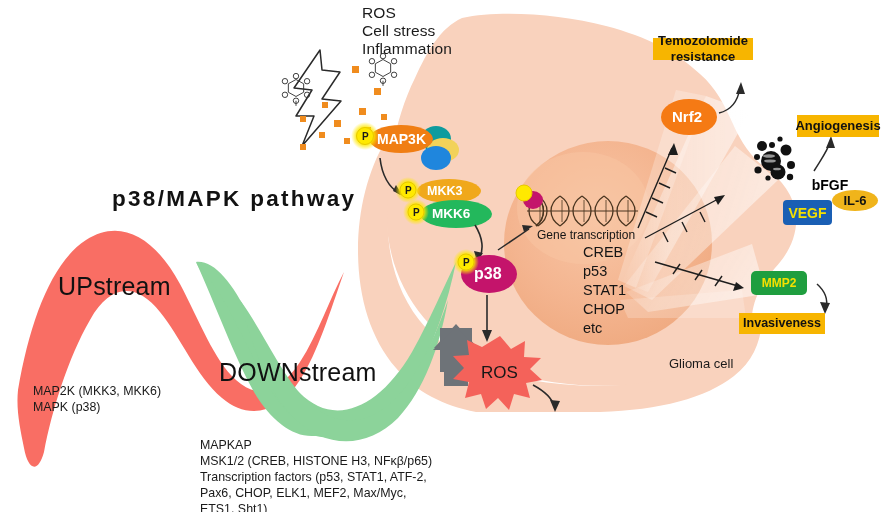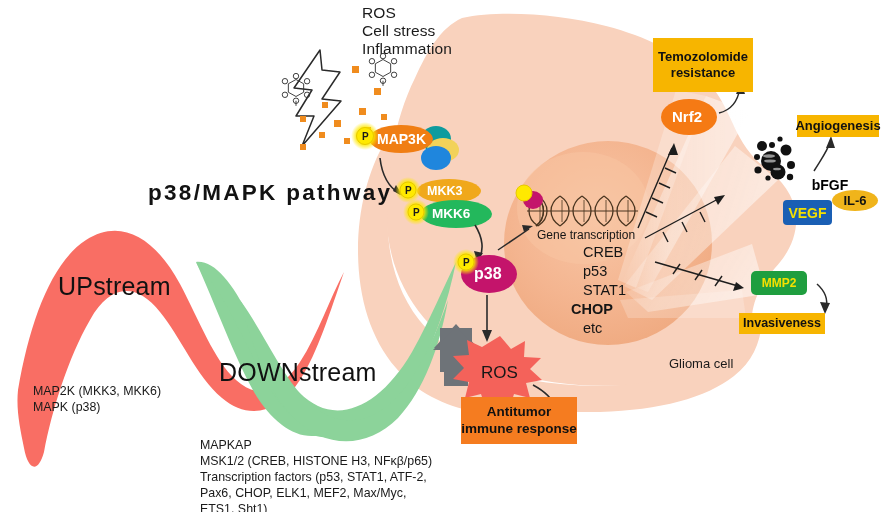--- a/index.html
+++ b/index.html
@@ -433,21 +433,21 @@
     <g stroke="#2a2a2a" stroke-width="1.5" fill="none">
       <path d="M 533 385 C 546 392, 552 398, 554 406"></path>
       <polygon points="555,412 550,400 560,401" fill="#2a2a2a" stroke="none"></polygon>
     </g>
   </svg>
 
   <div class="lbl stimulus" style="left:362px; top:4px;">ROS</div>
   <div class="lbl stimulus" style="left:362px; top:22px;">Cell stress</div>
   <div class="lbl stimulus" style="left:362px; top:40px;">Inflammation</div>
 
-  <div class="lbl pathway-title" style="left:112px; top:180px;margin-left:36px;">p38/MAPK pathway</div>
+  <div class="lbl pathway-title" style="left:112px; top:186px;">p38/MAPK pathway</div>
 
   <div class="lbl wave-word" style="left:58px; top:272px;">UPstream</div>
   <div class="lbl wave-word" style="left:219px; top:358px;text-align:center;">DOWNstream</div>
 
   <div class="lbl listtext" style="left:33px; top:383px;">MAP2K (MKK3, MKK6)</div>
   <div class="lbl listtext" style="left:33px; top:399px;">MAPK (p38)</div>
 
   <div class="lbl listtext" style="left:200px; top:437px;">MAPKAP</div>
   <div class="lbl listtext" style="left:200px; top:453px;">MSK1/2 (CREB, HISTONE H3, NFκβ/p65)</div>
   <div class="lbl listtext" style="left:200px; top:469px;">Transcription factors (p53, STAT1, ATF-2,</div>
@@ -461,42 +461,38 @@
 
   <div class="ptag" style="left:362px; top:131px;">P</div>
   <div class="ptag" style="left:405px; top:185px;">P</div>
   <div class="ptag" style="left:413px; top:207px;">P</div>
   <div class="ptag" style="left:463px; top:257px;">P</div>
 
   <div class="nucleus-text" style="left:537px; top:228px;">Gene transcription</div>
   <div class="nucleus-genes" style="left:583px; top:243px;">CREB</div>
   <div class="nucleus-genes" style="left:583px; top:262px;">p53</div>
   <div class="nucleus-genes" style="left:583px; top:281px;">STAT1</div>
-  <div class="nucleus-genes" style="left:571px; top:300px;font-weight:bold;">CHOP</div>
+  <div class="nucleus-genes" style="left:583px; top:300px;">CHOP</div>
   <div class="nucleus-genes" style="left:583px; top:319px;">etc</div>
 
   <div class="glioma-label" style="left:669px; top:356px;">Glioma cell</div>
 
   <div class="nodelabel" style="left:672px; top:108px; font-size:15px;">Nrf2</div>
 
   <div class="ros-burst-text" style="left:481px; top:363px;">ROS</div>
 
-  <div class="outcome-box" style="left:653px; top:38px; width:100px; height:54px; font-size:13px; flex-direction:column;">
+  <div class="outcome-box" style="left:653px; top:38px; width:100px; height:22px; font-size:13px; flex-direction:column;">
     <span>Temozolomide</span>
     <span>resistance</span>
   </div>
 
   <div class="outcome-box" style="left:797px; top:115px; width:82px; height:22px; font-size:13px;">Angiogenesis</div>
 
   <div class="outcome-box" style="left:739px; top:313px; width:86px; height:21px; font-size:12.5px;">Invasiveness</div>
 
   <div class="chip" style="left:808px; top:173px; width:44px; height:23px; font-size:14px;">bFGF</div>
   <div class="chip" style="left:832px; top:190px; width:46px; height:21px; border-radius:50%; background:#f0b41b; color:#111; font-size:13px;">IL-6</div>
   <div class="chip vegf" style="left:783px; top:200px; width:49px; height:25px; font-size:14px;">VEGF</div>
 
   <div class="chip mmp2" style="left:751px; top:271px; width:56px; height:24px; font-size:12px;">MMP2</div>
 
-  <div class="orange-box" style="left:461px; top:397px; width:116px; height:47px; font-size:13.5px; flex-direction:column;">
-    <span>Antitumor</span>
-    <span>immune response</span>
-  </div>
 
 </div>
 
 </body></html>

